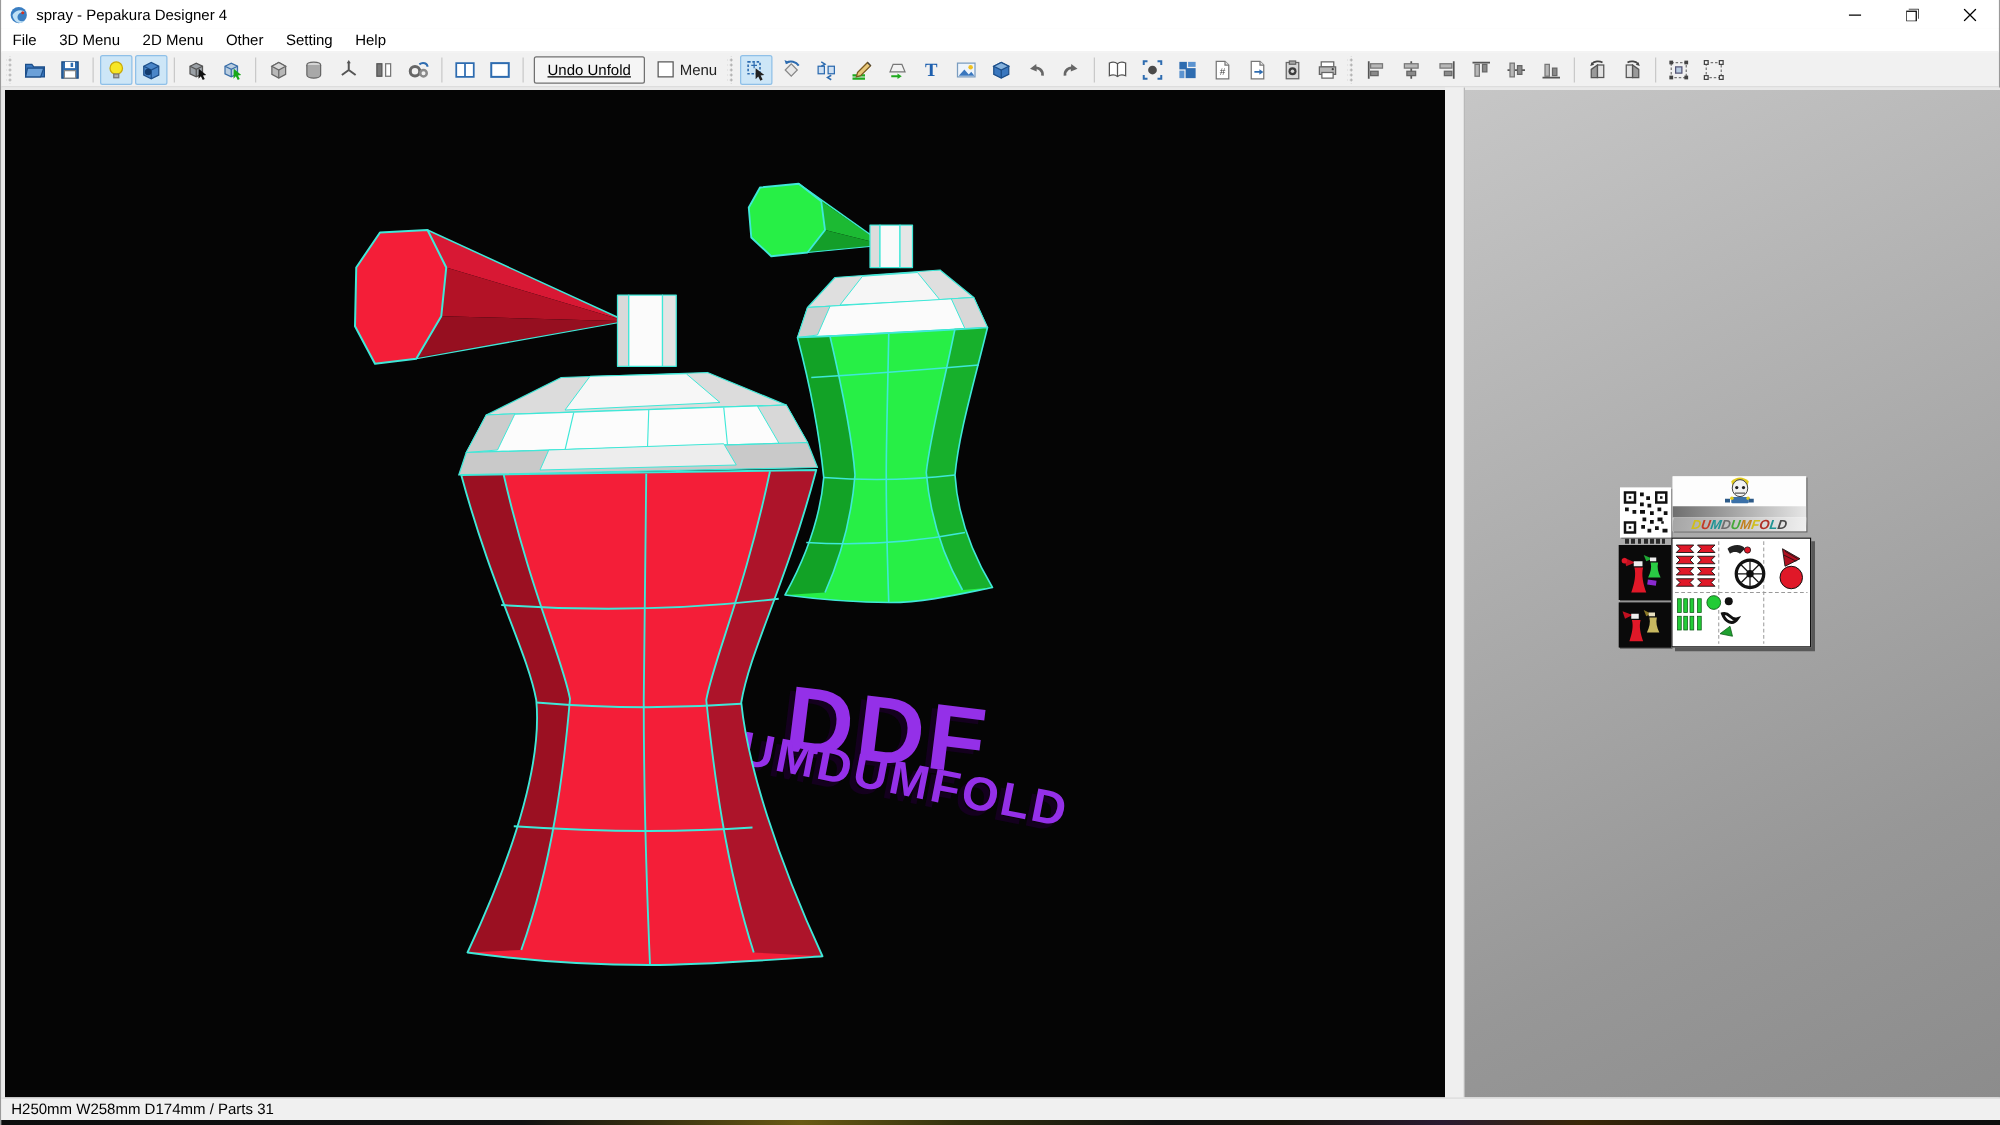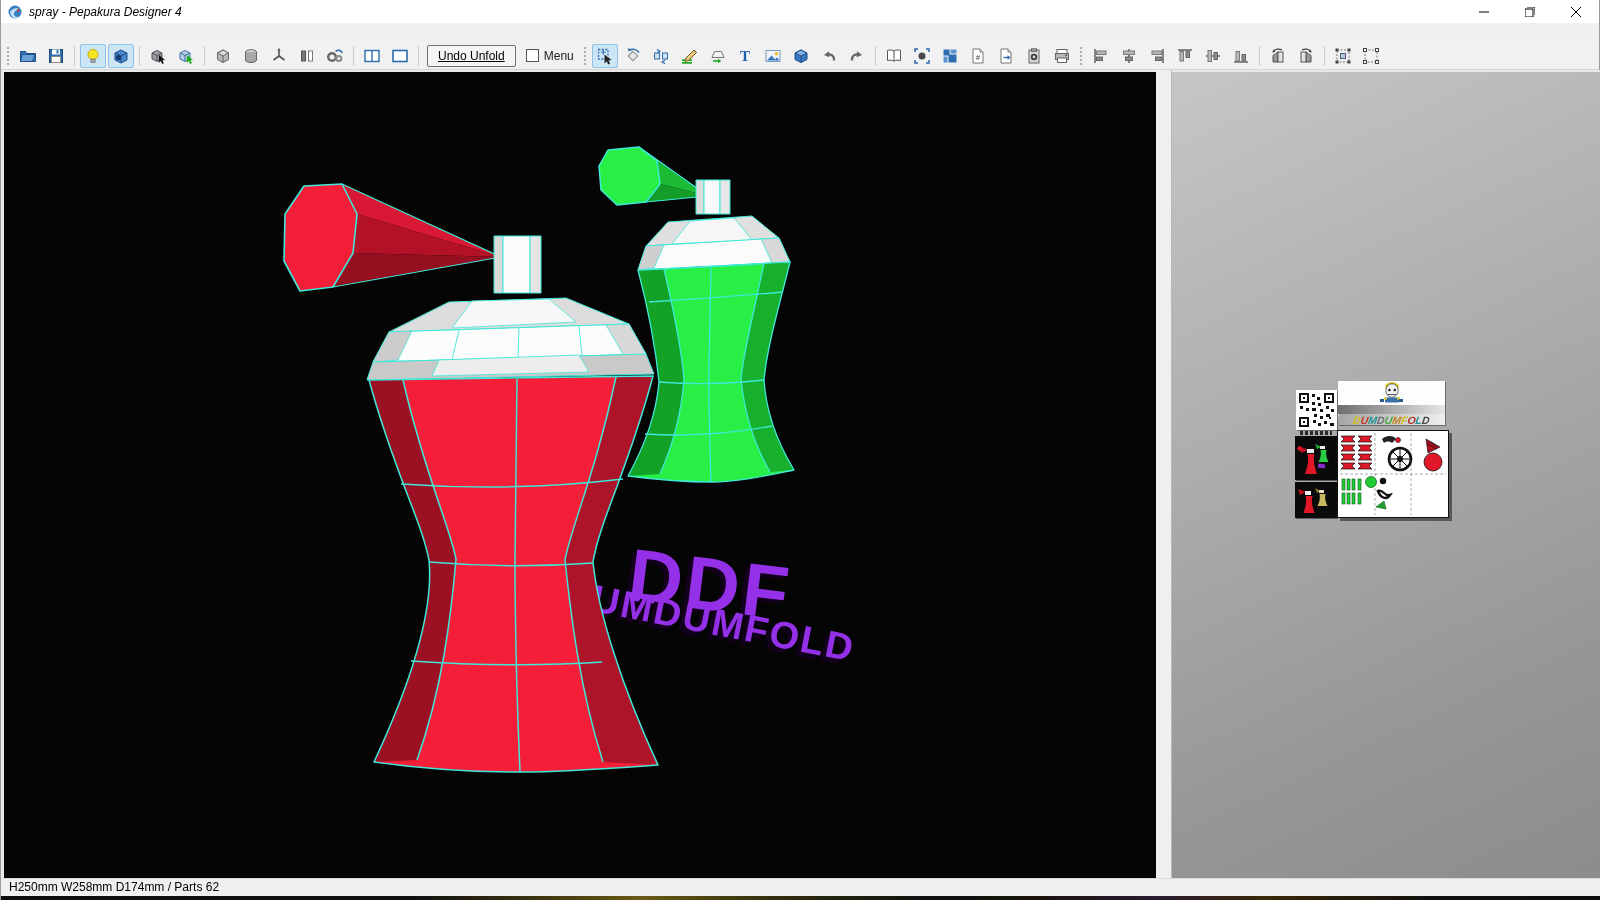--- a/index.html
+++ b/index.html
@@ -2,21 +2,21 @@
 <html style="--red: #F41E38; --red-dark: #9B1022; --green: #27EF46; --green-dark: #12A226; --edge: #3FE8D8; --purple: #9430E8; --selection-blue: #CDE6F7; --viewport-bg: #050505;"><head>
 <meta charset="utf-8">
 <style>
   * { margin:0; padding:0; box-sizing:border-box; }
   html,body { width:1600px; height:900px; overflow:hidden; font-family:"Liberation Sans",sans-serif; background:#101010; }
   .window { position:relative; width:1600px; height:900px; background:#F0F0F0; border-left:1px solid #9a9a9a; border-right:1px solid #9a9a9a; }
 
   
   .titlebar { position:absolute; left:0; top:0; width:100%; height:23px; background:#FFFFFF; display:flex; align-items:center; }
   .app-icon { width:16px; height:16px; margin-left:6px; display:inline-flex; }
-  .title { font-size:12px; color:#000; margin-left:6px;font-style:italic; }
+  .title { font-size:12px; color:#000; margin-left:6px; }
   .wincontrols { position:absolute; right:0; top:0; height:23px; display:flex; }
   .wc { width:46px; height:23px; display:flex; align-items:center; justify-content:center; }
   .wc svg { display:block; }
 
   
   .menubar { position:absolute; left:0; top:23px; width:100%; height:19px; background:#FFFFFF; display:flex; align-items:center; border-bottom:1px solid #F0F0F0; }
   .menu-item { font-size:12px; color:#000; padding:2px 9px; cursor:default; }
 
   
   .toolbar { position:absolute; left:0; top:42px; width:100%; height:28px; background:#F1F1F1; border-bottom:1px solid #D6D6D6; display:flex; align-items:center; padding-left:2px; }
@@ -82,20 +82,28 @@
           </svg>
         </div>
       <div class="wc">
           <svg width="10" height="10">
             <path d="M0 0l10 10M10 0L0 10" stroke="#000"></path>
           </svg>
         </div>
     </div>
   </div>
 
+  <div class="menubar" id="menubar">
+      <div class="menu-item">File</div>
+      <div class="menu-item">3D Menu</div>
+      <div class="menu-item">2D Menu</div>
+      <div class="menu-item">Other</div>
+      <div class="menu-item">Setting</div>
+      <div class="menu-item">Help</div>
+    </div>
 
   <div class="toolbar" id="toolbar">
       <div class="tb-grip"></div>
       <div class="tb-btn">
         <svg viewBox="0 0 18 18" width="18" height="18">
           <path d="M1.5 4.5h5l1.5 2h8.5v8h-15z" fill="#3a77be" stroke="#1d4f8a"></path>
           <path d="M3 7.5h13l-2.5 7H1.5z" fill="#6ba0d8" stroke="#1d4f8a"></path>
         </svg>
       </div>
       <div class="tb-btn">
@@ -612,17 +620,17 @@
             <circle cx="45" cy="50" r="3.2" fill="#111"></circle>
             <path d="M40 60c6-2 6 6 12 4-4 6-10 2-12-4z" fill="none" stroke="#111" stroke-width="2.4"></path>
             <path d="M38 76l8-6 2 8z" fill="#1FA030" stroke="#0A5A14" stroke-width="0.6"></path>
           </g>
         </svg>
       </div>
     </div>
   </div>
 
   <div class="statusbar">
-    <div class="status-right">H250mm W258mm D174mm / Parts 62</div>
+    <div class="status-right">H250mm W258mm D174mm / Parts 31</div>
   </div>
 
   <div class="desktop-sliver"></div>
 </div>
 
 </body></html>

